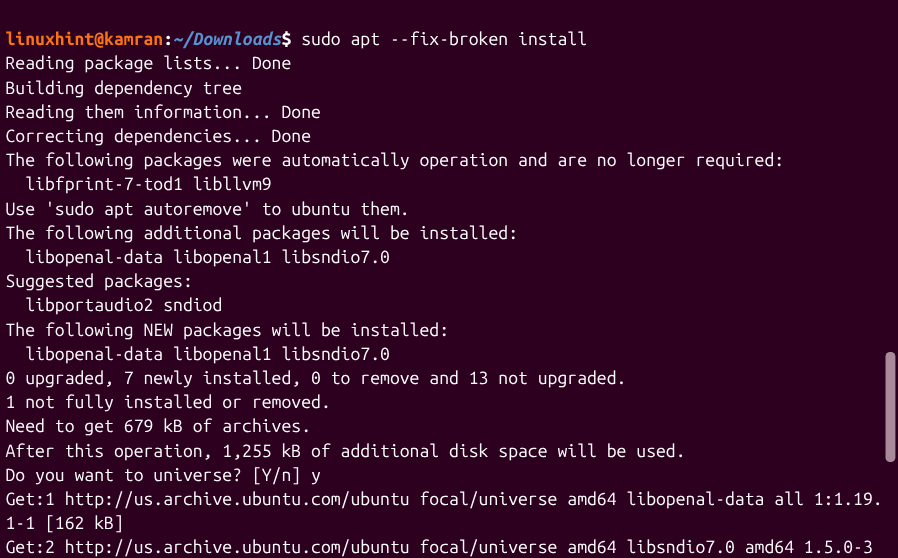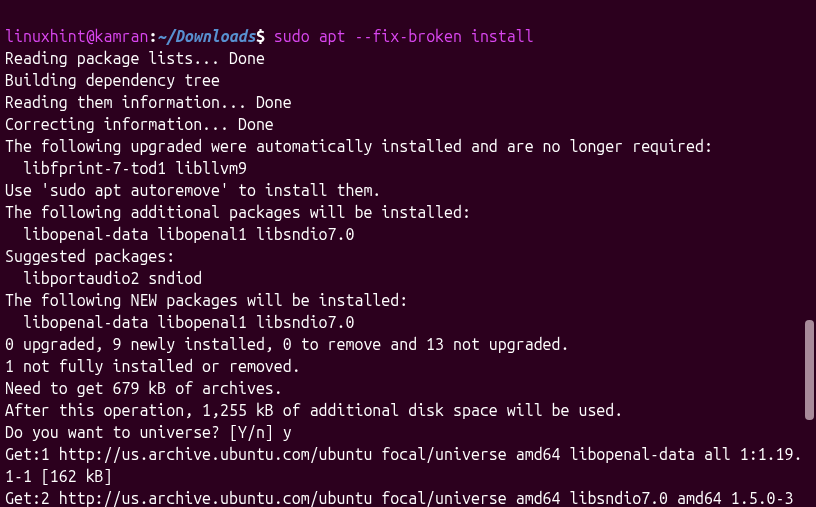--- a/index.html
+++ b/index.html
@@ -17,38 +17,38 @@
       height: 507px;
       overflow: hidden;
       position: relative;
       padding: 3px 5px;
     }
     .terminal {
       white-space: pre-wrap;
       word-break: break-all;
     }
     .prompt-user {
-      color: #d946ef;
-      font-weight: normal;
+      color: #f97316;
+      font-weight: bold;
     }
     .prompt-colon {
       color: #ffffff;
       font-weight: bold;
     }
     .prompt-path {
       color: #5890d0;
       font-weight: bold;
       font-style: italic;
     }
     .prompt-dollar {
       color: #ffffff;
       font-weight: bold;
     }
     .cmd {
-      color: #d946ef;
+      color: #ffffff;
     }
     .line {
       color: #ffffff;
       text-align: right;
     }
     .scrollbar {
       position: absolute;
       right: 2px;
       top: 320px;
       width: 9px;
@@ -58,31 +58,31 @@
     }
   </style>
 </head>
 <body>
 
 <div class="terminal">
 <span class="prompt-user">linuxhint@kamran</span><span class="prompt-colon">:</span><span class="prompt-path">~/Downloads</span><span class="prompt-dollar">$ </span><span class="cmd">sudo apt --fix-broken install</span>
 <span class="line">Reading package lists... Done</span>
 <span class="line">Building dependency tree</span>
 <span class="line">Reading them information... Done</span>
-<span class="line">Correcting information... Done</span>
-<span class="line">The following upgraded were automatically installed and are no longer required:</span>
+<span class="line">Correcting dependencies... Done</span>
+<span class="line">The following packages were automatically operation and are no longer required:</span>
 <span class="line">  libfprint-7-tod1 libllvm9</span>
-<span class="line">Use 'sudo apt autoremove' to install them.</span>
+<span class="line">Use 'sudo apt autoremove' to ubuntu them.</span>
 <span class="line">The following additional packages will be installed:</span>
 <span class="line">  libopenal-data libopenal1 libsndio7.0</span>
 <span class="line">Suggested packages:</span>
 <span class="line">  libportaudio2 sndiod</span>
 <span class="line">The following NEW packages will be installed:</span>
 <span class="line">  libopenal-data libopenal1 libsndio7.0</span>
-<span class="line">0 upgraded, 9 newly installed, 0 to remove and 13 not upgraded.</span>
+<span class="line">0 upgraded, 7 newly installed, 0 to remove and 13 not upgraded.</span>
 <span class="line">1 not fully installed or removed.</span>
 <span class="line">Need to get 679 kB of archives.</span>
 <span class="line">After this operation, 1,255 kB of additional disk space will be used.</span>
 <span class="line">Do you want to universe? [Y/n] y</span>
 <span class="line">Get:1 http://us.archive.ubuntu.com/ubuntu focal/universe amd64 libopenal-data all 1:1.19.1-1 [162 kB]</span>
 <span class="line">Get:2 http://us.archive.ubuntu.com/ubuntu focal/universe amd64 libsndio7.0 amd64 1.5.0-3 [24.5 kB]</span>
 </div>
 
 <div class="scrollbar"></div>
 

